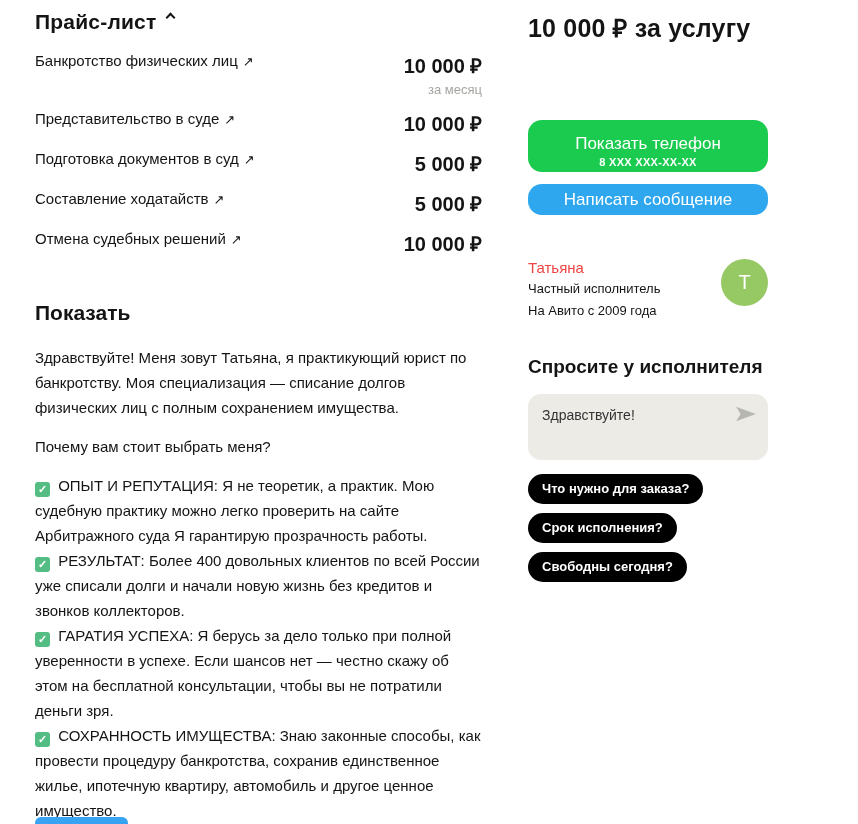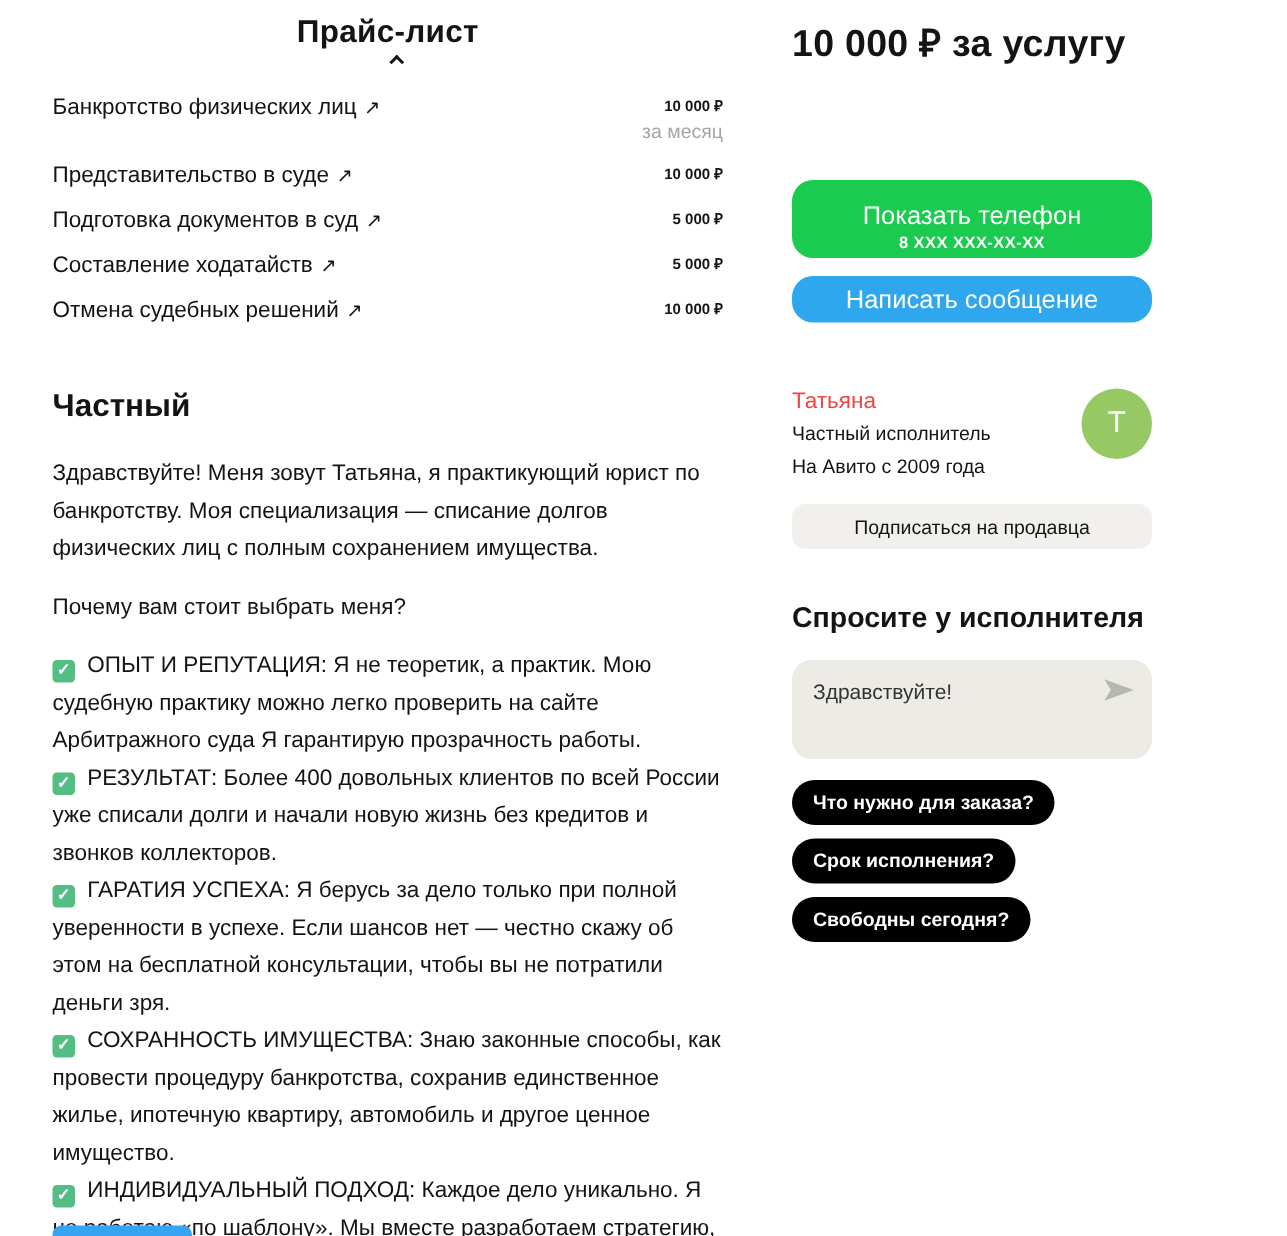--- a/index.html
+++ b/index.html
@@ -3,29 +3,29 @@
 <meta charset="utf-8">
 <style>
   * { margin:0; padding:0; box-sizing:border-box; }
   html,body { width:858px; height:824px; background:#fff; overflow:hidden;
     font-family:"Liberation Sans", sans-serif; color:#141414; }
   .page { display:flex; padding:10px 0 0 35px; }
   .col-left { width:447px; }
   .col-right { width:240px; margin-left:46px; }
 
   
-  .pl-header { display:flex; align-items:center; margin-bottom:18px;flex-direction:column; }
+  .pl-header { display:flex; align-items:flex-start; margin-bottom:18px; }
   .pl-header h2 { font-size:21px; font-weight:700; letter-spacing:.2px; }
   .chev { display:inline-block; width:7px; height:7px; border:solid #141414;
     border-width:2.2px 2.2px 0 0; transform:rotate(-45deg); margin-left:11px; margin-top:4px; cursor:pointer; }
   .price-row { display:flex; justify-content:space-between; align-items:flex-start; margin-bottom:13px; }
   .pl-label { font-size:15px; color:#141414; text-decoration:none; cursor:pointer; }
   .pl-label .arr { font-size:13px; margin-left:5px; }
   .pl-right { text-align:right; }
-  .pl-price { font-size:10px; font-weight:700; white-space:nowrap; }
+  .pl-price { font-size:20px; font-weight:700; white-space:nowrap; }
   .pl-note { font-size:13px; color:#a5a5a0; margin-top:3px; }
 
   
   .desc-title { font-size:21px; font-weight:700; margin-top:44px; margin-bottom:20px; }
   .para { font-size:15px; line-height:25px; margin-bottom:14px; white-space:pre-line; }
   .check-line { font-size:15px; line-height:25px; }
   .checkbox { display:inline-block; width:15px; height:15px; background:#54bd83; border-radius:3px;
     color:#fff; font-size:11px; font-weight:700; text-align:center; line-height:15px;
     vertical-align:-2px; margin-right:4px; }
 
@@ -101,21 +101,21 @@
 
   <div class="price-row">
     <a class="pl-label"><span class="t">Отмена судебных решений</span><span class="arr">↗</span></a>
     <div class="pl-right">
       <div class="pl-price">10 000 ₽</div>
 
     </div>
   </div>
 </div>
 
-    <h2 class="desc-title">Частный</h2>
+    <h2 class="desc-title">Показать</h2>
     <div id="desc-blocks">
         <div class="para">Здравствуйте! Меня зовут Татьяна, я практикующий юрист по банкротству. Моя специализация — списание долгов физических лиц с полным сохранением имущества.</div>
         <div class="para">Почему вам стоит выбрать меня?</div>
         <div class="para"><div class="check-line"><span class="checkbox">✓</span> ОПЫТ И РЕПУТАЦИЯ: Я не теоретик, а практик. Мою судебную практику можно легко проверить на сайте Арбитражного суда Я гарантирую прозрачность работы.</div><div class="check-line"><span class="checkbox">✓</span> РЕЗУЛЬТАТ: Более 400 довольных клиентов по всей России уже списали долги и начали новую жизнь без кредитов и звонков коллекторов.</div><div class="check-line"><span class="checkbox">✓</span> ГАРАТИЯ УСПЕХА: Я берусь за дело только при полной уверенности в успехе. Если шансов нет — честно скажу об этом на бесплатной консультации, чтобы вы не потратили деньги зря.</div><div class="check-line"><span class="checkbox">✓</span> СОХРАННОСТЬ ИМУЩЕСТВА: Знаю законные способы, как провести процедуру банкротства, сохранив единственное жилье, ипотечную квартиру, автомобиль и другое ценное имущество.</div><div class="check-line"><span class="checkbox">✓</span> ИНДИВИДУАЛЬНЫЙ ПОДХОД: Каждое дело уникально. Я не работаю «по шаблону». Мы вместе разработаем стратегию, подходящую именно под вашу ситуацию.</div></div>
       </div>
   </div>
 
   <div class="col-right">
     <h1>10 000 ₽ за услугу</h1>
 
@@ -128,21 +128,20 @@
 
     <div class="seller">
       <div>
         <a class="seller-name">Татьяна</a>
         <div class="seller-line">Частный исполнитель</div>
         <div class="seller-line">На Авито с 2009 года</div>
       </div>
       <div class="avatar">Т</div>
     </div>
 
-    <button class="btn-subscribe">Подписаться на продавца</button>
 
     <h3 class="ask-title">Спросите у исполнителя</h3>
 
     <div class="msgbox">
       <span>Здравствуйте!</span>
       <svg class="send-icon" width="22" height="18" viewBox="0 0 24 20">
         <path d="M1 2 L23 10 L1 18 L6 10 Z" fill="#b7b7b1"></path>
       </svg>
     </div>
 

